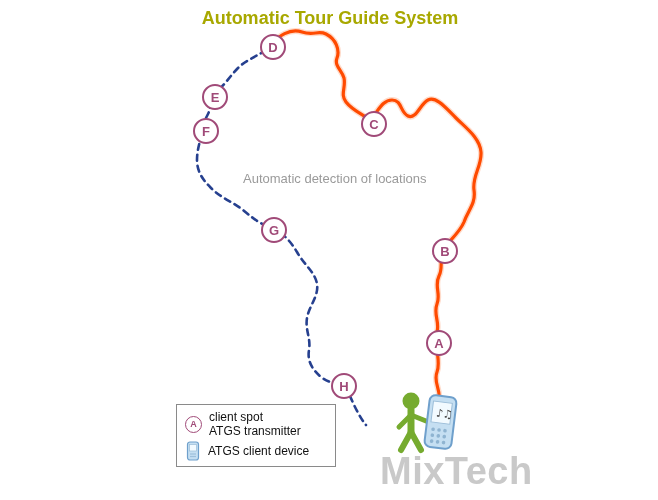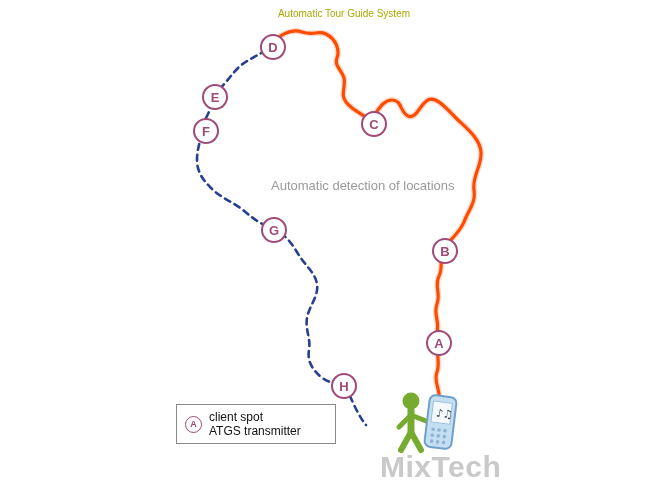--- a/index.html
+++ b/index.html
@@ -1,50 +1,50 @@
 <!DOCTYPE html>
 <html><head>
 <meta charset="utf-8">
 <style>
   html,body { margin:0; padding:0; background:#fff; }
   .stage {
     position:relative; width:658px; height:500px; background:#ffffff;
     font-family:"Liberation Sans", sans-serif; overflow:hidden;
   }
   .title {
-    position:absolute; top:8px; left:30px; width:628px; text-align:center;
-    color:#a8a800; font-weight:normal; font-size:10px;
+    position:absolute; top:8px; left:16px; width:628px; text-align:center;
+    color:#a8a800; font-weight:bold; font-size:18px;
   }
   .routes { position:absolute; left:0; top:0; z-index:2; }
   .route-solid { fill:none; stroke:#ff4a00; stroke-width:3.2; stroke-linecap:round; stroke-linejoin:round; }
   .route-solid-glow { fill:none; stroke:#ffb08a; stroke-width:6; opacity:.45; stroke-linecap:round; stroke-linejoin:round; }
   .route-dashed { fill:none; stroke:#26408f; stroke-width:2.6; stroke-dasharray:6 5; stroke-linecap:round; }
   .spot {
     position:absolute; width:22px; height:22px; border:2px solid #a04a78; border-radius:50%;
     background:#fff; color:#a04a78; font-weight:bold; font-size:13px;
     display:flex; align-items:center; justify-content:center; z-index:3;
   }
   .note {
-    position:absolute; left:243px; top:177px; color:#9a9a9a; font-size:13px; line-height:18px; z-index:1;margin-left:28px;
+    position:absolute; left:243px; top:170px; color:#9a9a9a; font-size:13px; line-height:18px; z-index:1;
   }
   .legend {
     position:absolute; left:176px; top:404px; width:160px; border:1px solid #8a8a8a; background:#fff;
     padding:5px 8px; box-sizing:border-box; z-index:4; display:flex; flex-direction:column; gap:3px;
     font-size:12px; color:#111;
   }
   .legend-row { display:flex; align-items:center; gap:7px; }
   .legend-text { line-height:14px; }
   .mini-badge {
     width:15px; height:15px; border:1.5px solid #a04a78; border-radius:50%;
     color:#a04a78; font-size:9px; font-weight:bold;
     display:flex; align-items:center; justify-content:center; flex:none; background:#fff;
   }
   .mini-icon { flex:none; display:block; }
   .watermark {
-    position:absolute; left:380px; top:450px; font-size:30px; font-weight:bold;
+    position:absolute; left:380px; top:450px; font-size:38px; font-weight:bold;
     color:#c9c9c9; letter-spacing:.5px; z-index:1;
   }
   .figure { position:absolute; left:392px; top:384px; z-index:2; }
 </style>
 </head>
 <body>
 
 <div class="stage">
 
   <div class="title">Automatic Tour Guide System</div>
@@ -118,15 +118,28 @@
   </svg>
 
   <div class="legend">
     <div class="legend-row">
       <div class="mini-badge">A</div>
       <div class="legend-text">
         <div>client spot</div>
         <div>ATGS transmitter</div>
       </div>
     </div>
+    <div class="legend-row">
+      <svg class="mini-icon" width="16" height="20" viewBox="0 0 16 20">
+        <rect x="2.5" y="1" width="11" height="18" rx="2.5" fill="#c5dff2" stroke="#6fa0cc" stroke-width="1.2"></rect>
+        <rect x="4.5" y="3.5" width="7" height="6.5" fill="#f2faff" stroke="#9bbdd8" stroke-width="0.7"></rect>
+        <circle cx="6" cy="13" r="0.8" fill="#8fb4d1"></circle>
+          <circle cx="8" cy="13" r="0.8" fill="#8fb4d1"></circle>
+          <circle cx="10" cy="13" r="0.8" fill="#8fb4d1"></circle>
+        <circle cx="6" cy="15.5" r="0.8" fill="#8fb4d1"></circle>
+          <circle cx="8" cy="15.5" r="0.8" fill="#8fb4d1"></circle>
+          <circle cx="10" cy="15.5" r="0.8" fill="#8fb4d1"></circle>
+      </svg>
+      <div class="legend-text">ATGS client device</div>
+    </div>
   </div>
 
 </div>
 
 </body></html>

